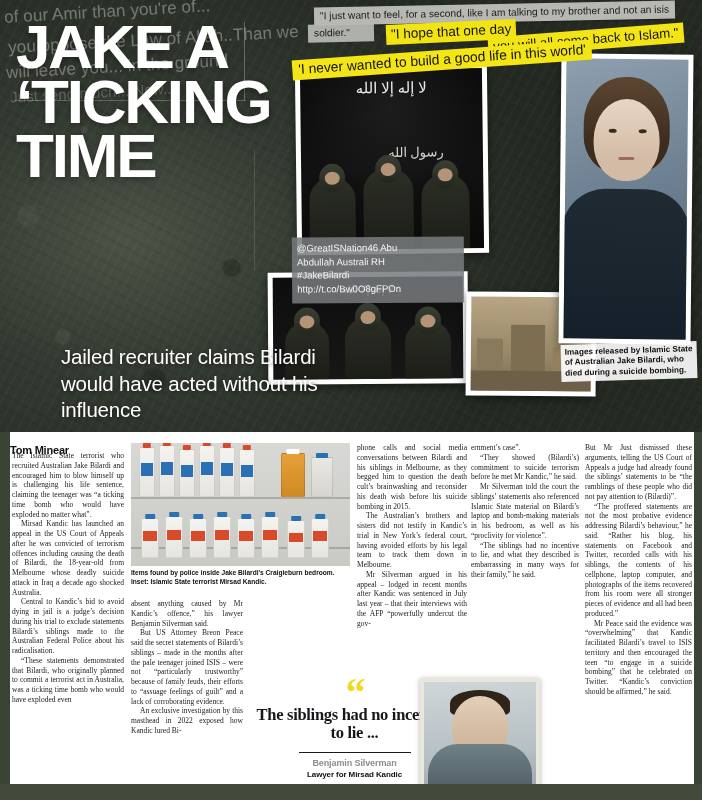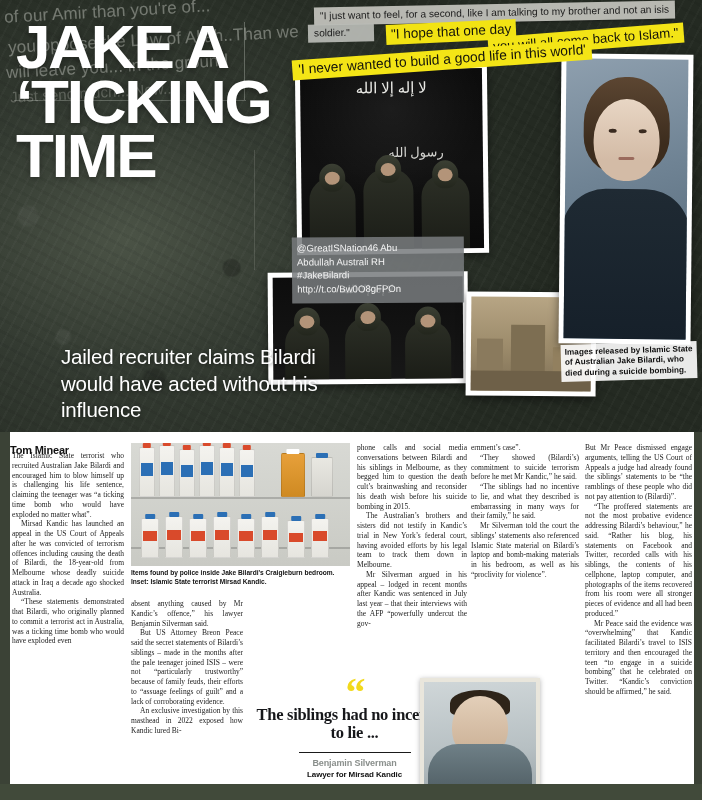--- a/index.html
+++ b/index.html
@@ -584,40 +584,41 @@
           <div class="cap" style="background:#2b6fb5;"></div>
           <div class="lbl" style="background:#d94a2b;"></div>
         </div>
     </div>
 
     <div id="art-caption">Items found by police inside Jake Bilardi's Craigieburn bedroom. Inset: Islamic State terrorist Mirsad Kandic.</div>
 
     <div class="col" id="c1">
         <p class="first">The Islamic State terrorist who recruited Australian Jake Bilardi and encouraged him to blow himself up is challenging his life sentence, claiming the teenager was “a ticking time bomb who would have exploded no matter what”.</p>
         <p>Mirsad Kandic has launched an appeal in the US Court of Appeals after he was convicted of terrorism offences including causing the death of Bilardi, the 18-year-old from Melbourne whose deadly suicide attack in Iraq a decade ago shocked Australia.</p>
+        <p>Central to Kandic’s bid to avoid dying in jail is a judge’s decision during his trial to exclude statements Bilardi’s siblings made to the Australian Federal Police about his radicalisation.</p>
         <p>“These statements demonstrated that Bilardi, who originally planned to commit a terrorist act in Australia, was a ticking time bomb who would have exploded even</p>
       </div>
     <div class="col" id="c2">
         <p class="first">absent anything caused by Mr Kandic’s offence,” his lawyer Benjamin Silverman said.</p>
         <p>But US Attorney Breon Peace said the secret statements of Bilardi’s siblings – made in the months after the pale teenager joined ISIS – were not “particularly trustworthy” because of family feuds, their efforts to “assuage feelings of guilt” and a lack of corroborating evidence.</p>
         <p>An exclusive investigation by this masthead in 2022 exposed how Kandic lured Bi-</p>
       </div>
     <div class="col" id="c4">
         <p class="first">phone calls and social media conversations between Bilardi and his siblings in Melbourne, as they begged him to question the death cult’s brainwashing and reconsider his death wish before his suicide bombing in 2015.</p>
         <p>The Australian’s brothers and sisters did not testify in Kandic’s trial in New York’s federal court, having avoided efforts by his legal team to track them down in Melbourne.</p>
         <p>Mr Silverman argued in his appeal – lodged in recent months after Kandic was sentenced in July last year – that their interviews with the AFP “powerfully undercut the gov-</p>
       </div>
     <div class="col" id="c5">
         <p class="first">ernment’s case”.</p>
         <p>“They showed (Bilardi’s) commitment to suicide terrorism before he met Mr Kandic,” he said.</p>
+        <p>Mr Silverman told the court the siblings’ statements also referenced Islamic State material on Bilardi’s laptop and bomb-making materials in his bedroom, as well as his “proclivity for violence”.</p>
         <p>“The siblings had no incentive to lie, and what they described is embarrassing in many ways for their family,” he said.</p>
-        <p>Mr Silverman told the court the siblings’ statements also referenced Islamic State material on Bilardi’s laptop and bomb-making materials in his bedroom, as well as his “proclivity for violence”.</p>
       </div>
     <div class="col" id="c6">
-        <p class="first">But Mr Peace dismissed engage arguments, telling the US Court of Appeals a judge had already found the siblings’ statements to be “the ramblings of these people who did not pay attention to (Bilardi)”.</p>
+        <p class="first">But Mr Just dismissed these arguments, telling the US Court of Appeals a judge had already found the siblings’ statements to be “the ramblings of these people who did not pay attention to (Bilardi)”.</p>
         <p>“The proffered statements are not the most probative evidence addressing Bilardi’s behaviour,” he said. “Rather his blog, his statements on Facebook and Twitter, recorded calls with his siblings, the contents of his cellphone, laptop computer, and photographs of the items recovered from his room were all stronger pieces of evidence and all had been produced.”</p>
         <p>Mr Peace said the evidence was “overwhelming” that Kandic facilitated Bilardi’s travel to ISIS territory and then encouraged the teen “to engage in a suicide bombing” that he celebrated on Twitter. “Kandic’s conviction should be affirmed,” he said.</p>
       </div>
 
     <div id="pullquote">
       <span class="qmark">“</span>
       <div class="qtext">The siblings had no incentive to lie ...</div>
       <div class="rule"></div>
       <div class="qauthor">Benjamin Silverman</div>
       <div class="qrole">Lawyer for Mirsad Kandic</div>

